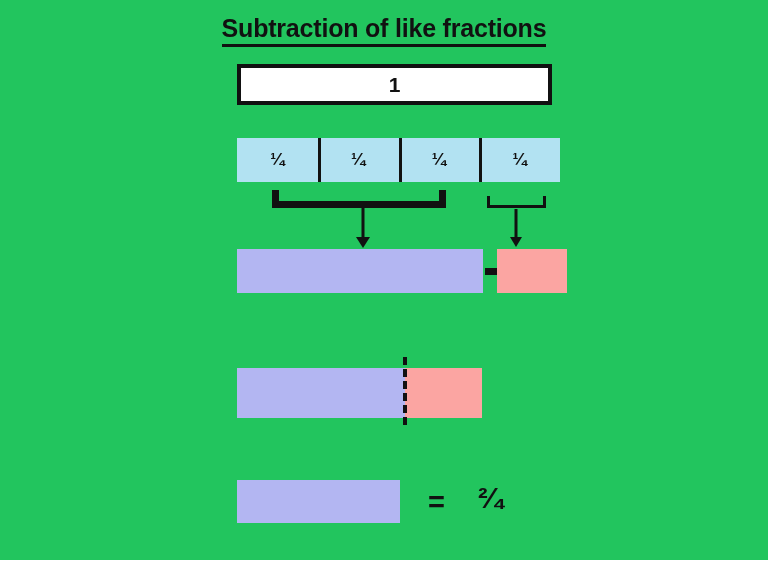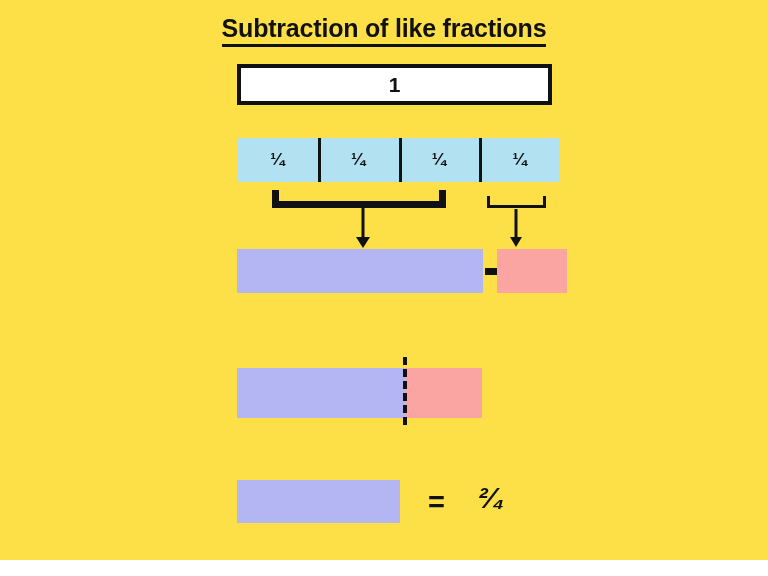--- a/index.html
+++ b/index.html
@@ -12,21 +12,21 @@
     width: 768px;
     height: 576px;
     font-family: "Liberation Sans", sans-serif;
     color: #1a1a1a;
     overflow: hidden;
   }
   #stage {
     position: relative;
     width: 768px;
     height: 560px;
-    background: #fde047;
+    background: #22c55e;
   }
 
   
   .title {
     position: absolute;
     left: 0;
     top: 14px;
     width: 768px;
     text-align: center;
     font-size: 25px;
@@ -243,21 +243,20 @@
     font-weight: bold;
     color: #111111;
   }
   .result-value {
     position: absolute;
     left: 478px;
     top: 482px;
     font-size: 29px;
     font-weight: bold;
     color: #111111;
-    font-style: italic;
   }
 </style>
 </head>
 <body>
 
 <div id="stage">
 
   <div class="title">
     <span class="u">Subtraction of like fractions</span>
   </div>

